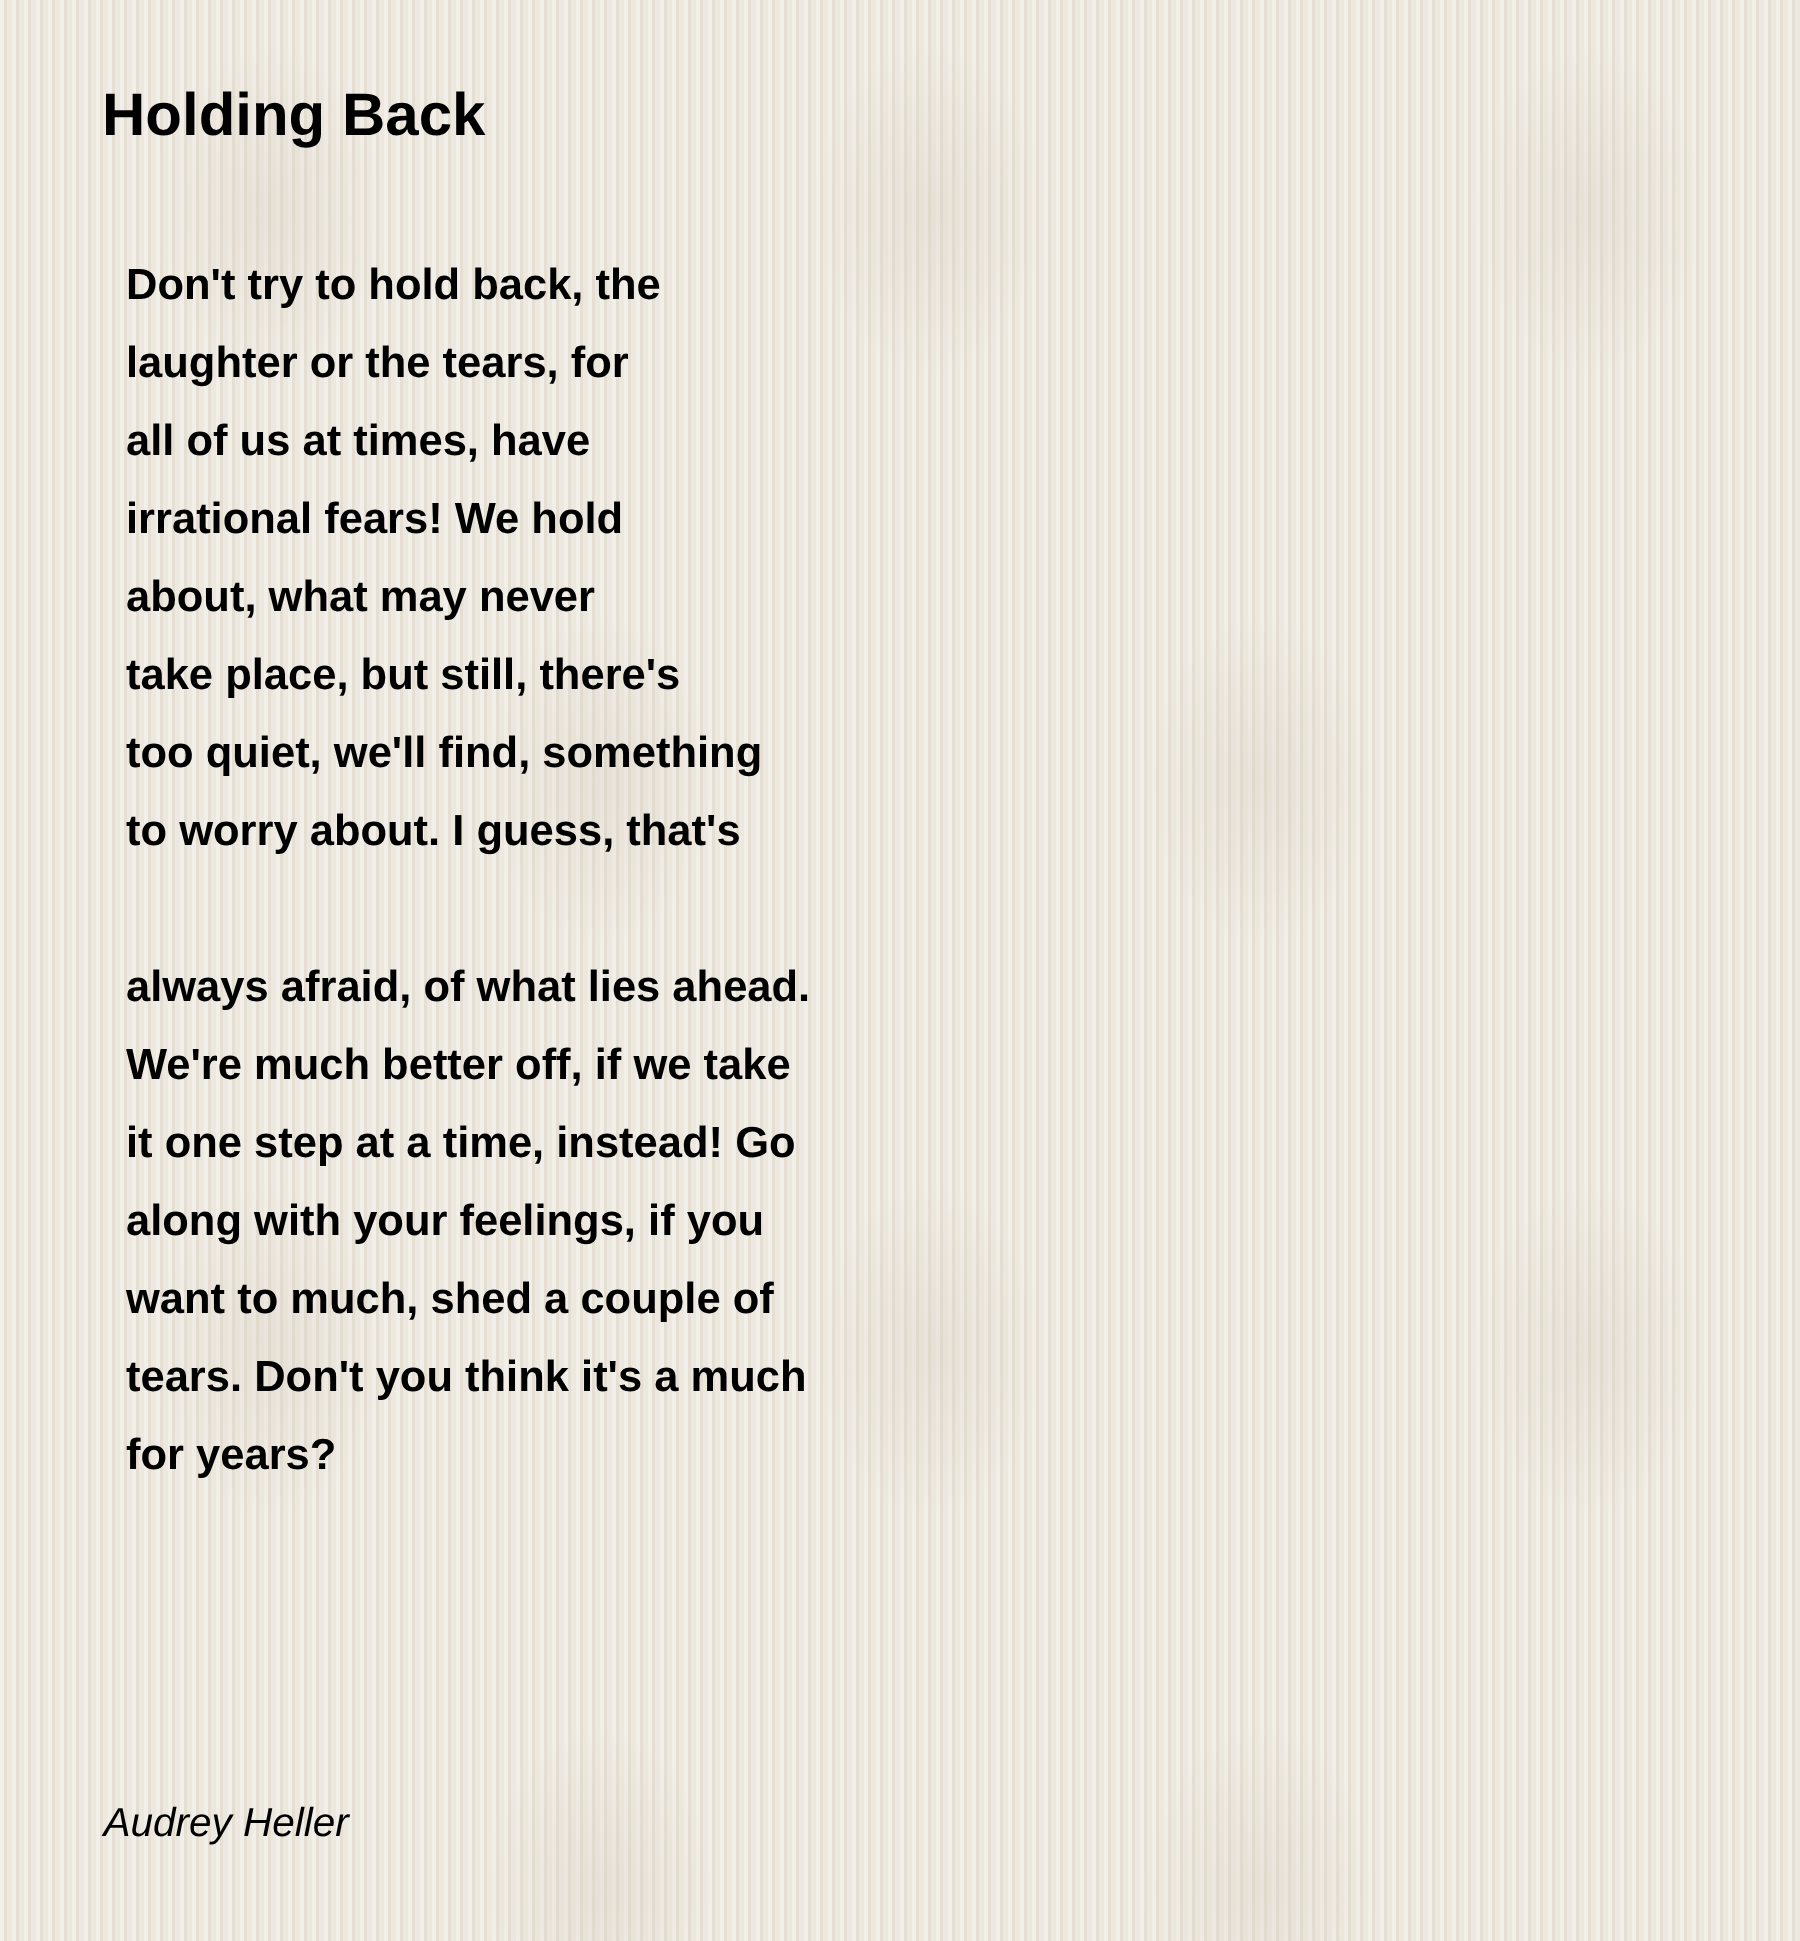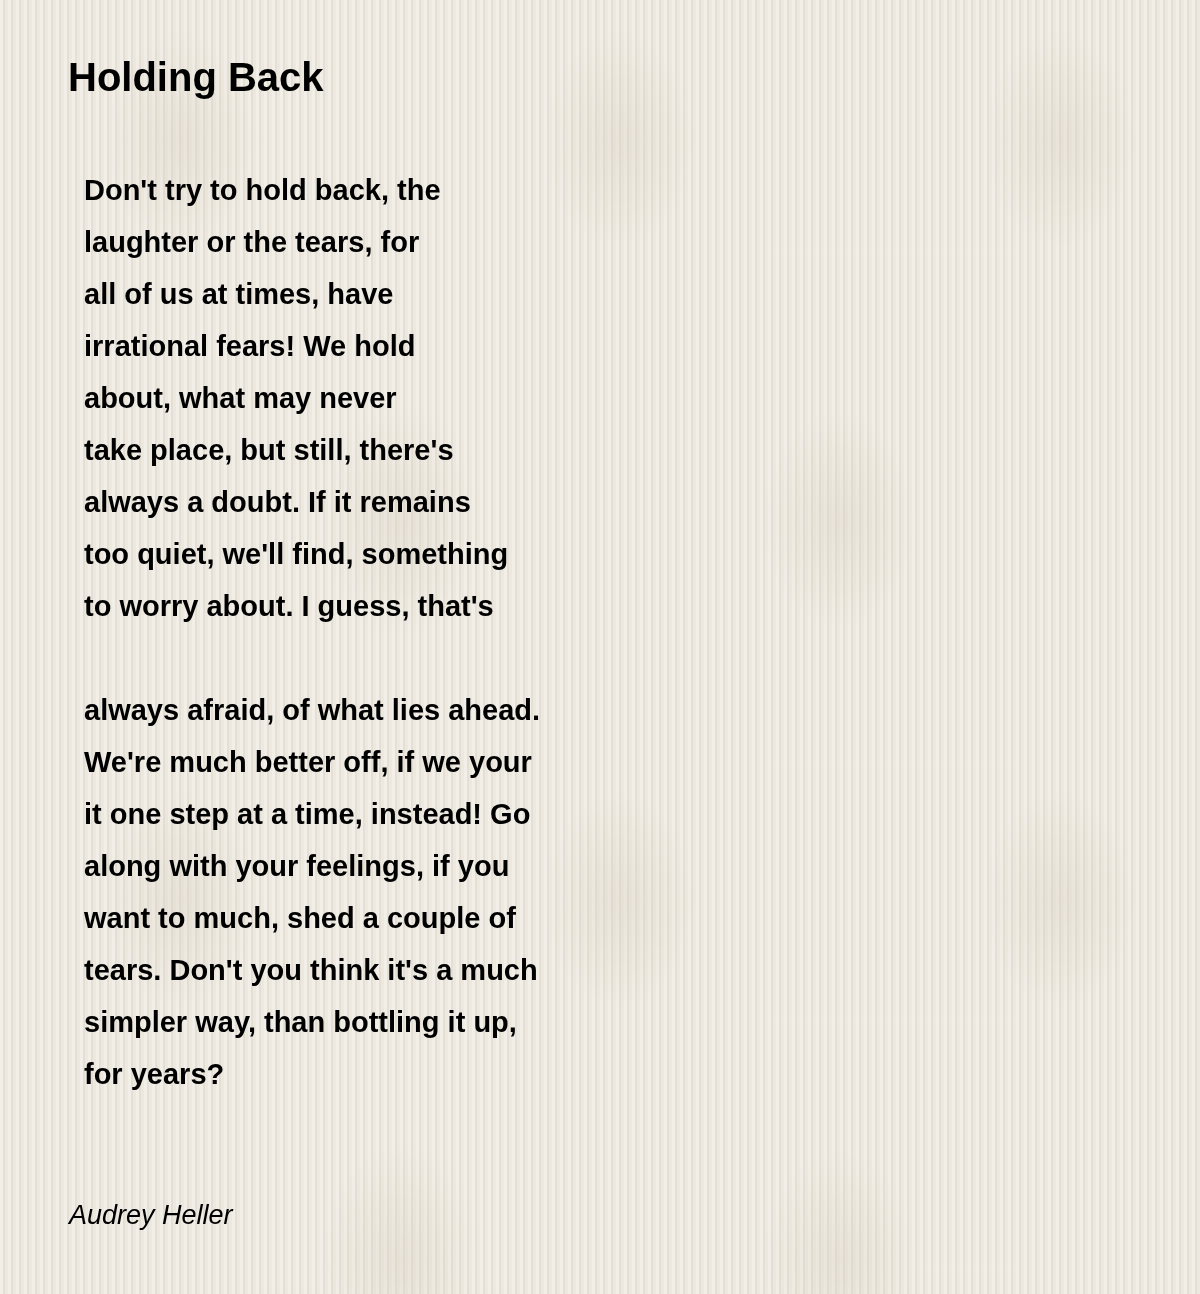--- a/index.html
+++ b/index.html
@@ -80,30 +80,28 @@
   <h1 class="poem-title">Holding Back</h1>
 
   <div class="poem-body">
     <div class="stanza">
       <span class="poem-line">Don't try to hold back, the</span>
       <span class="poem-line">laughter or the tears, for</span>
       <span class="poem-line">all of us at times, have</span>
       <span class="poem-line">irrational fears! We hold</span>
       <span class="poem-line">about, what may never</span>
       <span class="poem-line">take place, but still, there's</span>
-      <span class="poem-line">always a doubt. If it remains</span>
       <span class="poem-line">too quiet, we'll find, something</span>
       <span class="poem-line">to worry about. I guess, that's</span>
     </div>
     <div class="stanza">
       <span class="poem-line">always afraid, of what lies ahead.</span>
-      <span class="poem-line">We're much better off, if we your</span>
+      <span class="poem-line">We're much better off, if we take</span>
       <span class="poem-line">it one step at a time, instead! Go</span>
       <span class="poem-line">along with your feelings, if you</span>
       <span class="poem-line">want to much, shed a couple of</span>
       <span class="poem-line">tears. Don't you think it's a much</span>
-      <span class="poem-line">simpler way, than bottling it up,</span>
       <span class="poem-line">for years?</span>
     </div>
   </div>
 
   <p class="poem-author">Audrey Heller</p>
 </div>
 
 </body></html>

